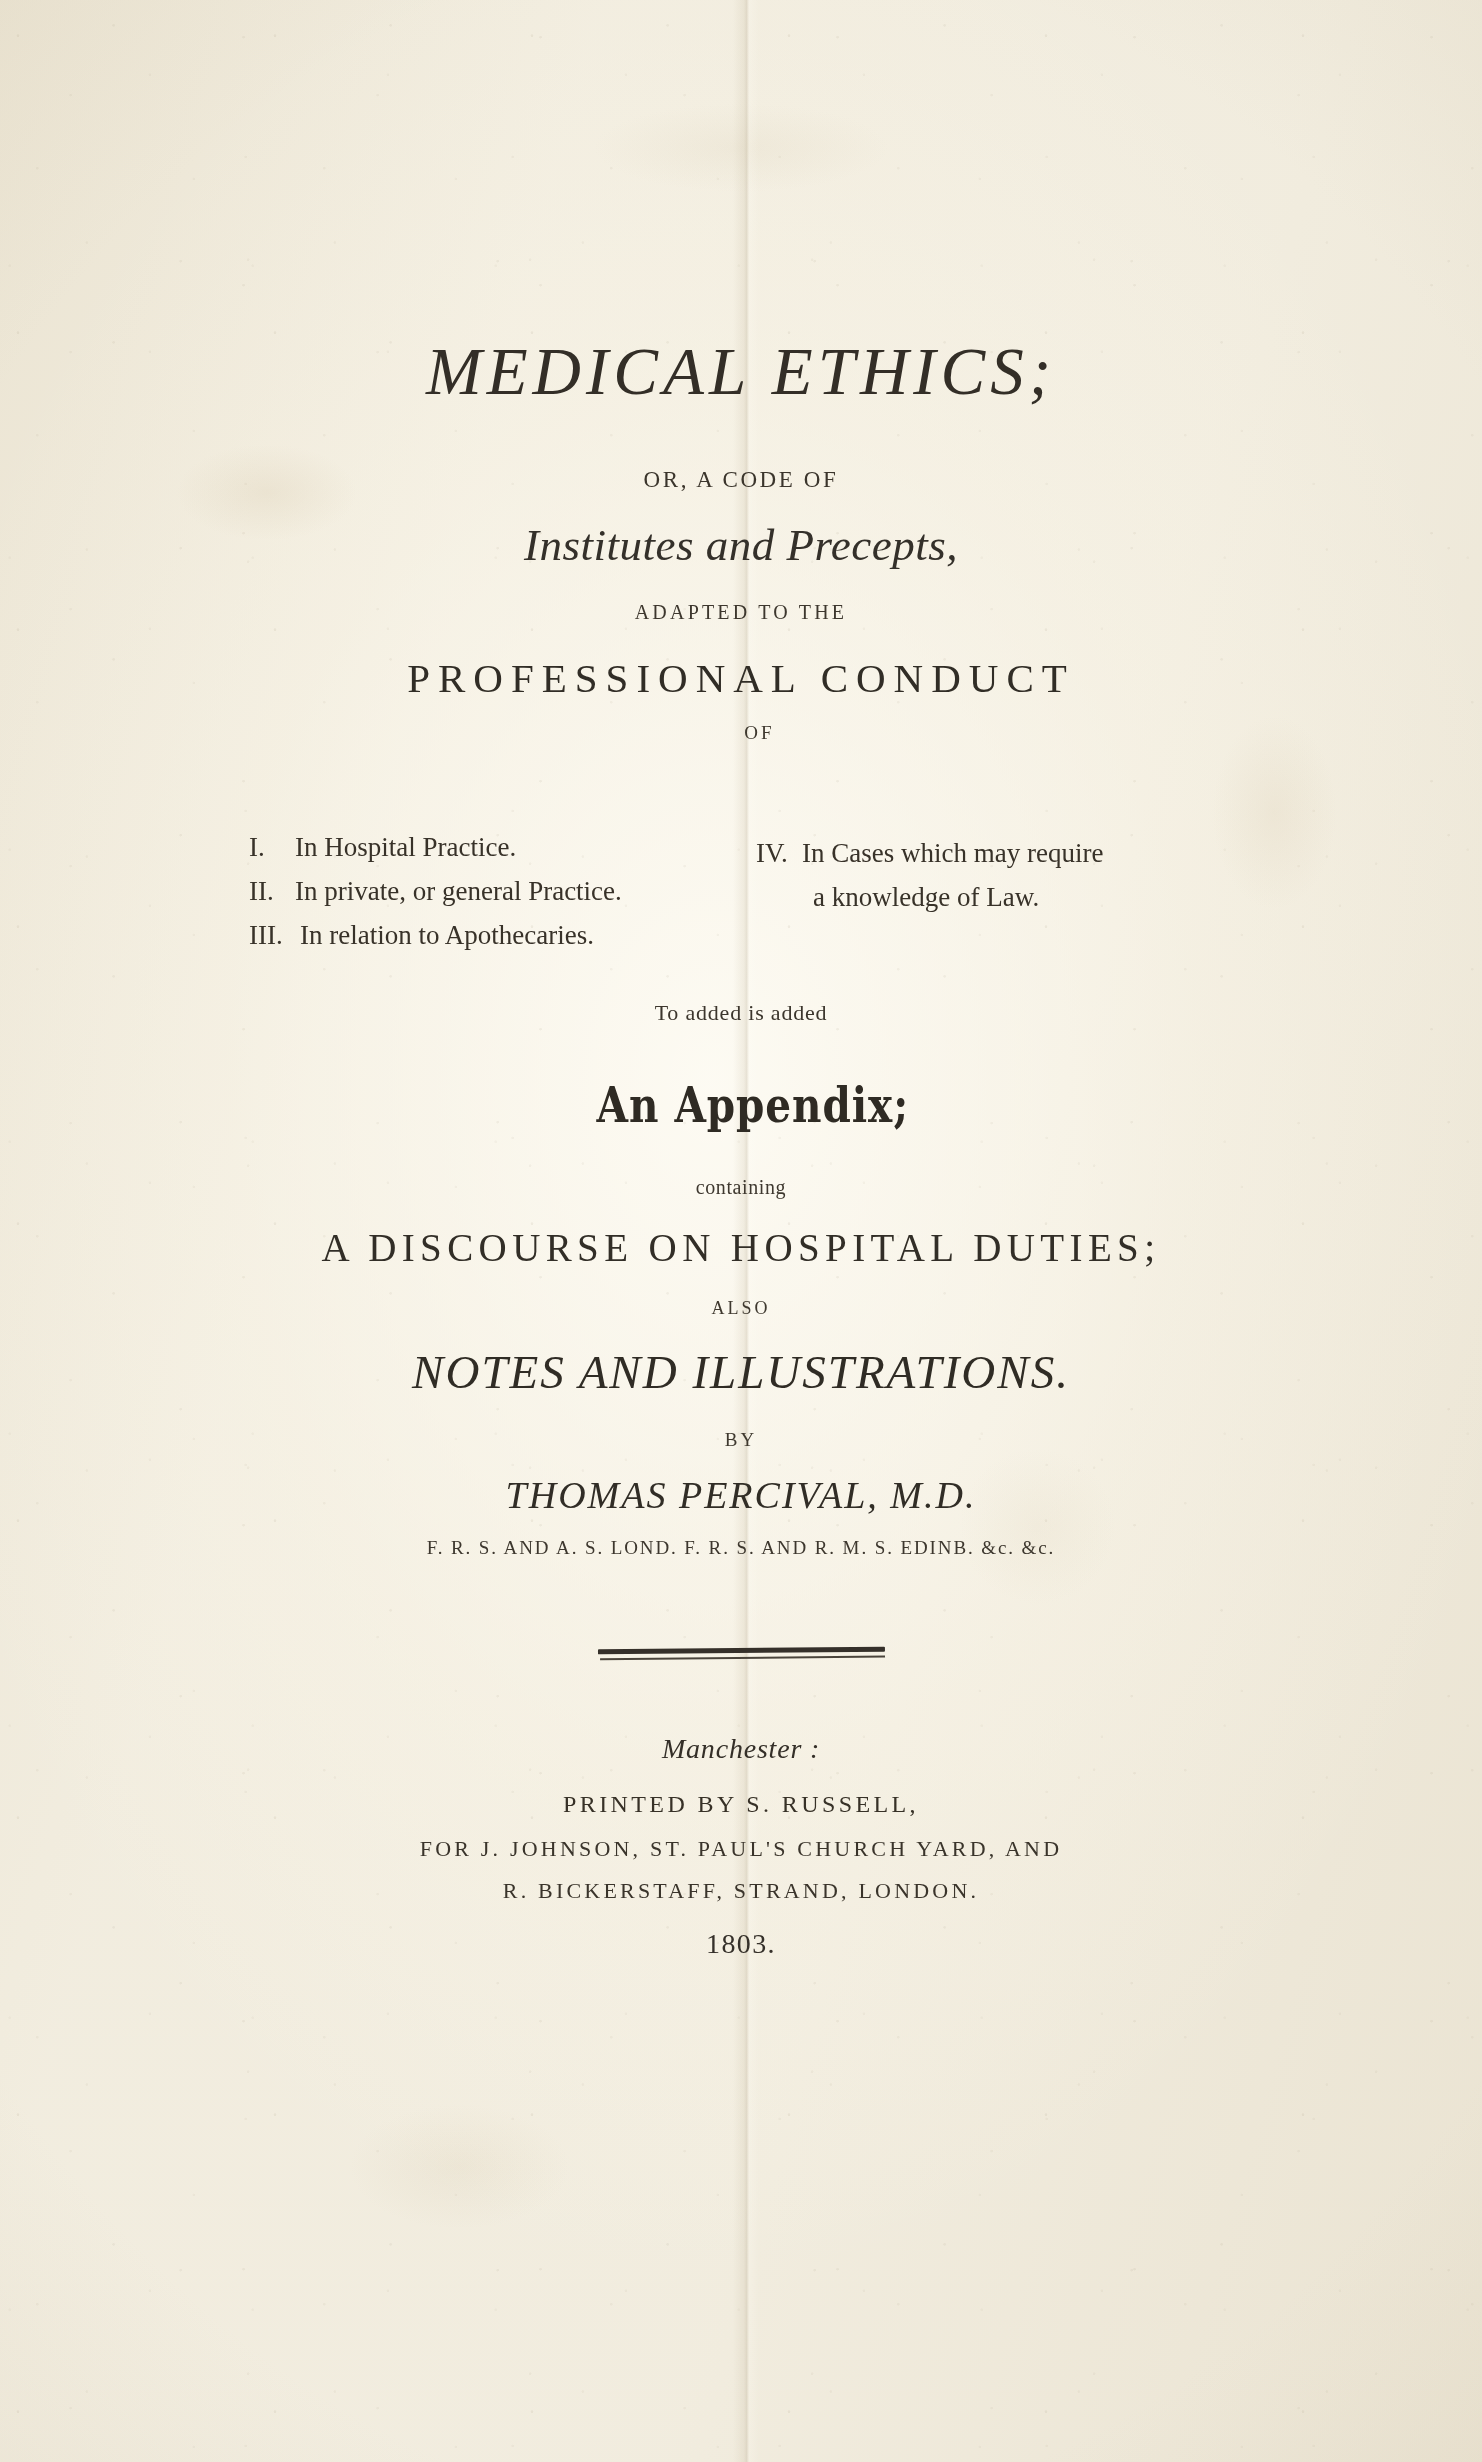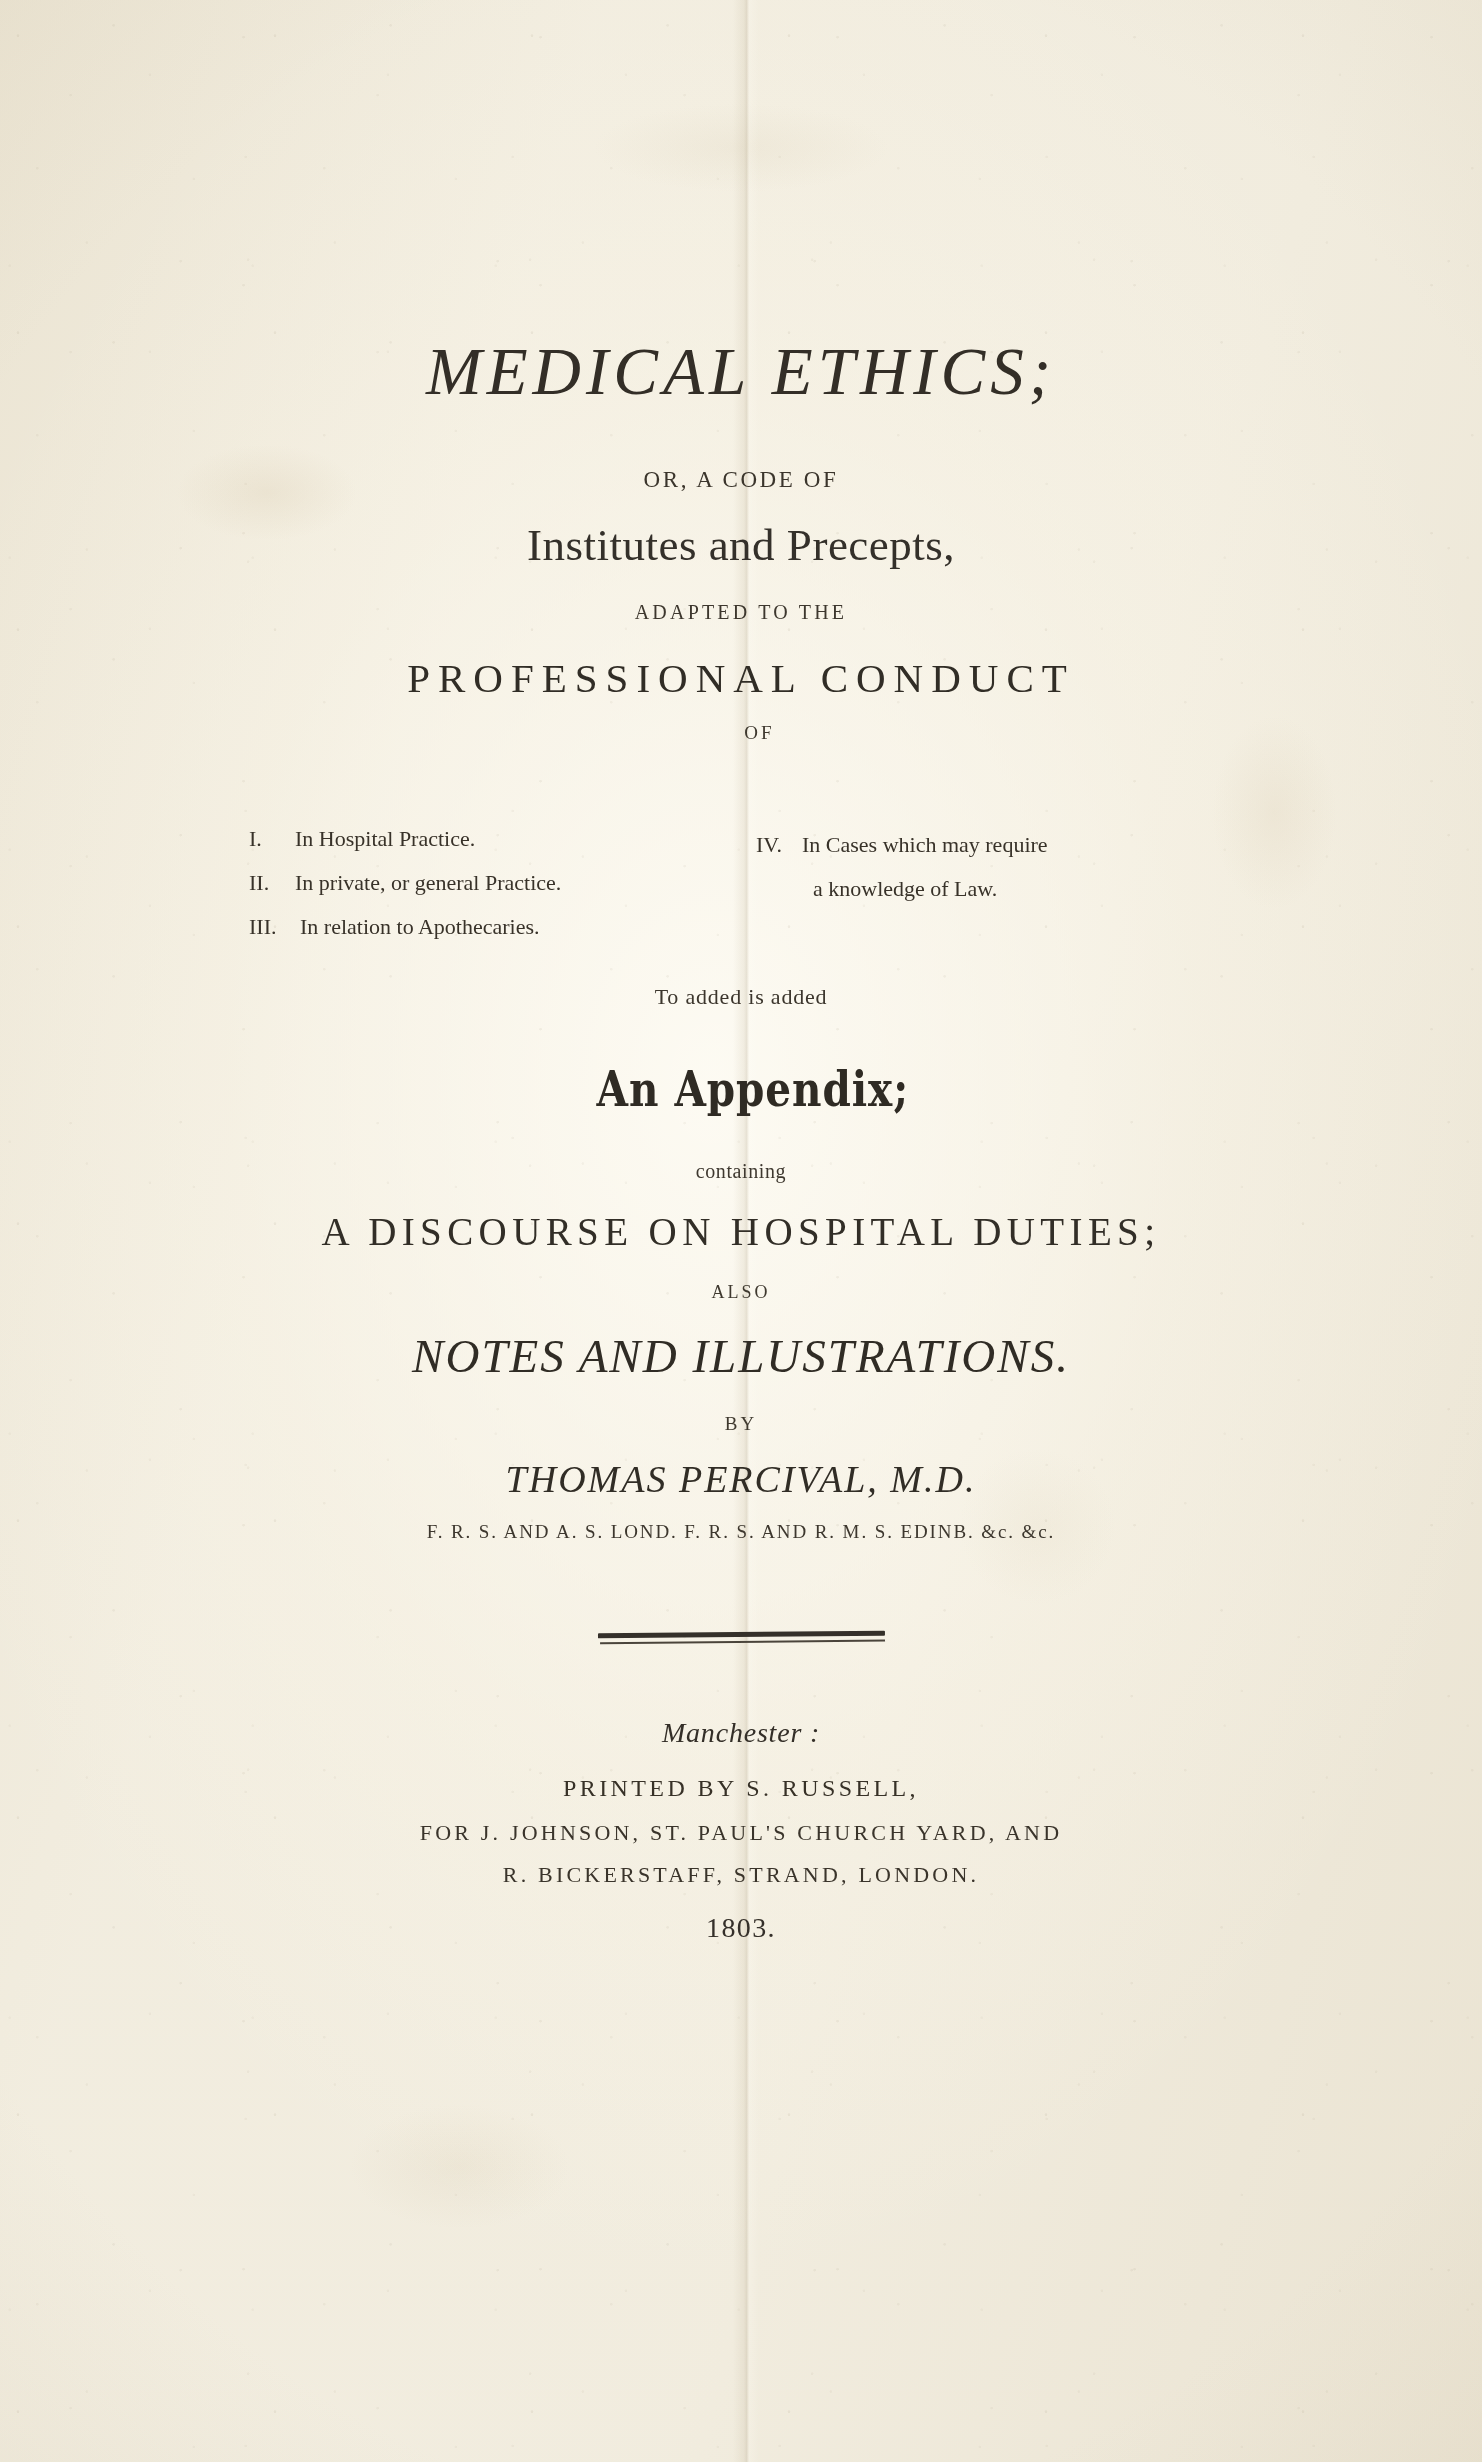--- a/index.html
+++ b/index.html
@@ -95,20 +95,21 @@
     font-weight: 400;
     color: #332e27;
   }
   .t-smallcap {
     font-size: 23px;
     letter-spacing: 2.6px;
     color: #3b352c;
     margin-top: 23px;
   }
   .t-script {
+    font-style: italic;
     font-size: 45px;
     letter-spacing: 0.5px;
     color: #34302a;
   }
   .t-adapted {
     font-size: 20px;
     letter-spacing: 3.2px;
     color: #3d372e;
   }
   .t-conduct {
@@ -126,23 +127,23 @@
     font-style: italic;
     font-size: 35px;
     letter-spacing: 2.2px;
     color: #332f28;
   }
 
   
   .contents {
     position: relative;
     width: 1020px;
-    margin: 0 auto;
+    margin: 8px auto;
     text-align: left;
-    font-size: 22px;
+    font-size: 27px;
     line-height: 44px;
     color: #383229;
   }
   .contents .col-left { position: absolute; left: 18px; top: 0; }
   .contents .col-right { position: absolute; left: 525px; top: 6px; }
   .contents .item { white-space: nowrap; }
   .contents .num {
     display: inline-block;
     min-width: 46px;
     text-align: left;

